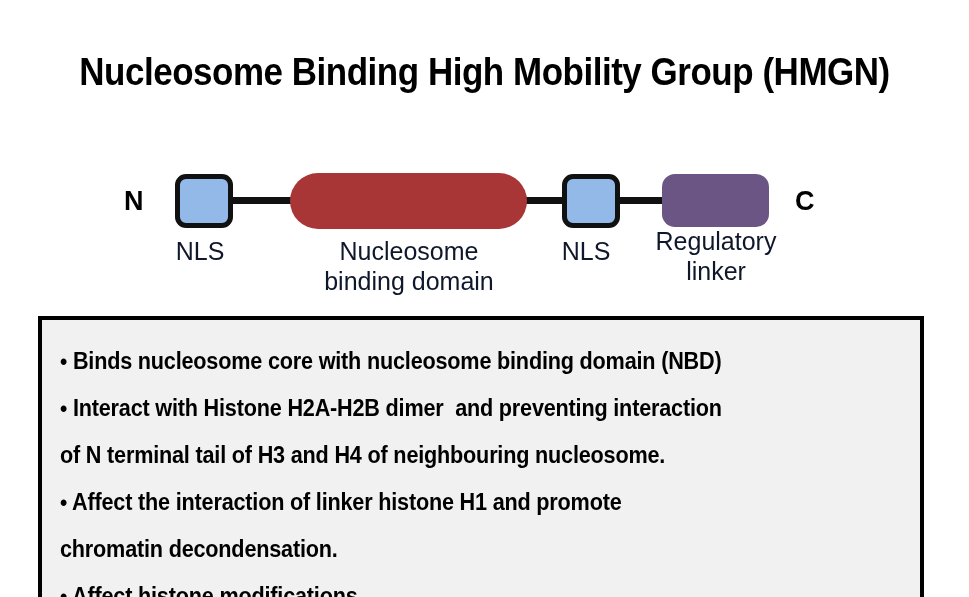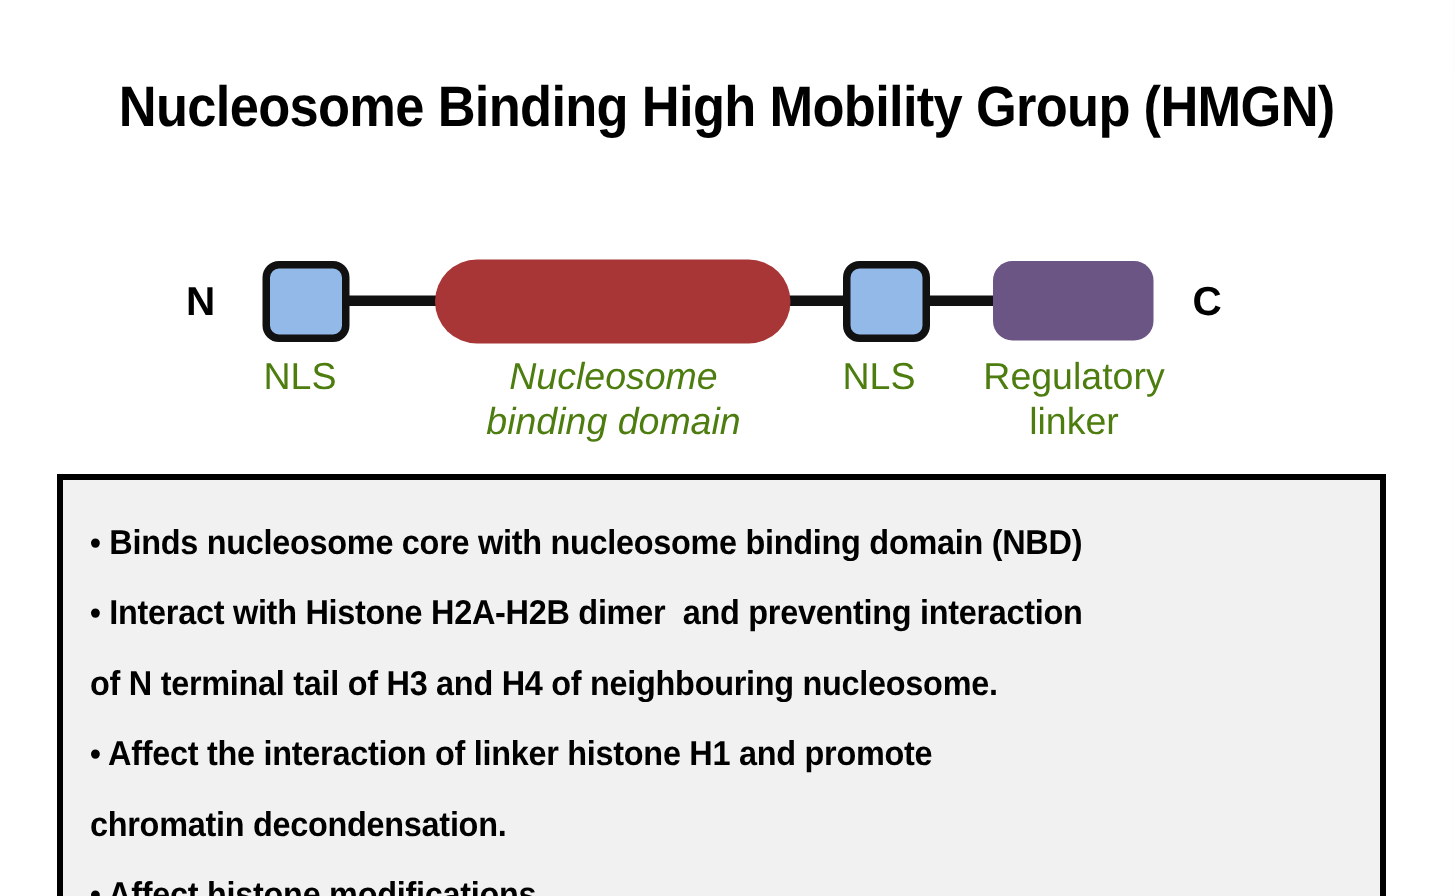--- a/index.html
+++ b/index.html
@@ -107,26 +107,26 @@
   }
 
   
   .dom-label {
     position: absolute;
     text-align: center;
     font-family: "Liberation Sans", sans-serif;
     font-weight: normal;
     font-size: 25px;
     line-height: 30px;
-    color: #4d7c0f;
+    color: #0f172a;
   }
   .lbl-nls-1 { left: 133px; top: 88px; width: 134px; }
-  .lbl-nbd   { left: 298px; top: 88px; width: 222px; font-style: italic; }
+  .lbl-nbd   { left: 298px; top: 88px; width: 222px; }
   .lbl-nls-2 { left: 524px; top: 88px; width: 124px; }
-  .lbl-reg   { left: 645px; top: 88px; width: 142px; }
+  .lbl-reg   { left: 645px; top: 78px; width: 142px; }
 
   
   .info-box {
     position: absolute;
     left: 38px;
     top: 268px;
     width: 886px;
     height: 367px;
     background: #f1f1f1;
     border: 4px solid #000000;

